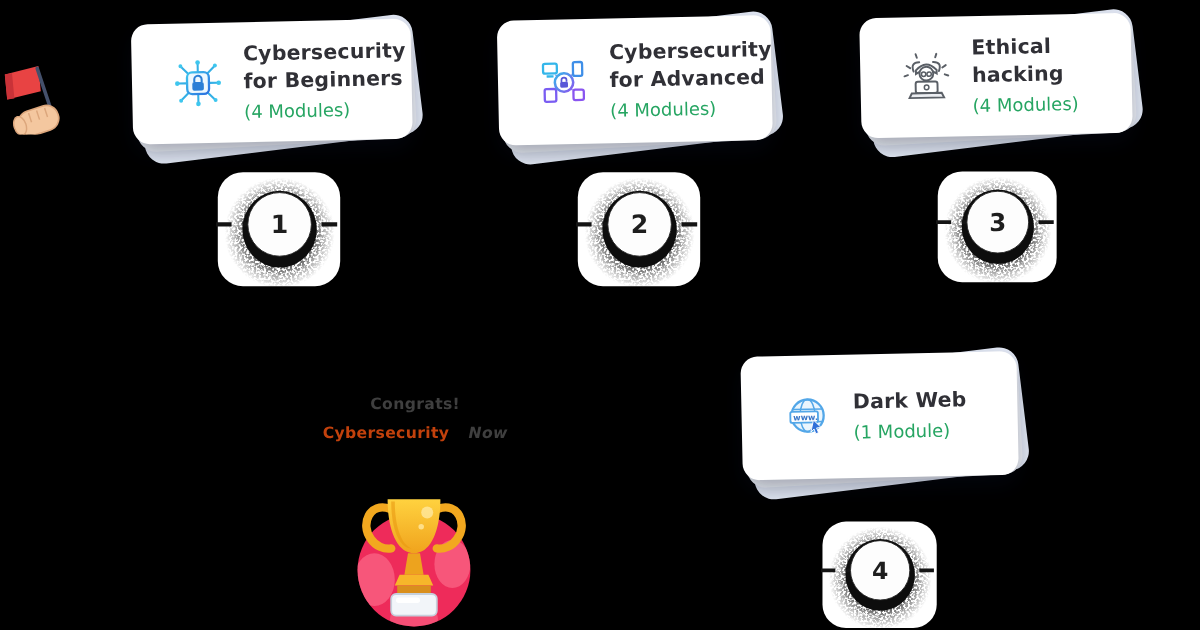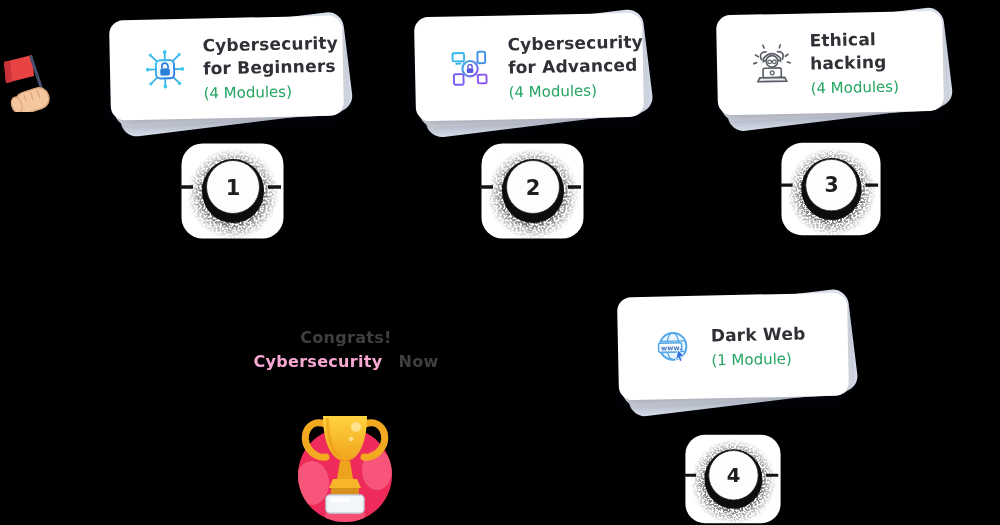--- a/index.html
+++ b/index.html
@@ -20,23 +20,23 @@
   .course-title{font-size:17px;font-weight:700;color:#303036;line-height:1.3;letter-spacing:.2px;}
   .course-modules{font-size:15px;font-weight:500;color:#26a562;margin-top:5px;}
 
   
   .step-tile{position:absolute;cursor:pointer;}
   .step-tile svg{display:block;}
   .step-num{font-size:21px;font-weight:700;fill:#1e1e1e;}
 
   
   .congrats{position:absolute;left:221px;top:326px;width:250px;text-align:center;
-            font-size:16px;font-weight:700;line-height:24px;letter-spacing:.3px;color:#3f3f3f;}
-  .congrats .hl{color:#f9a8d4;}
-  .congrats .suffix{margin-left:16px;}
+            font-size:13px;font-weight:700;line-height:24px;letter-spacing:.3px;color:#3f3f3f;}
+  .congrats .hl{color:#c2410c;}
+  .congrats .suffix{margin-left:16px;font-style:italic;}
 
   .trophy{position:absolute;left:293px;top:408px;width:104px;height:117px;}
   .hand-flag{position:absolute;left:2px;top:52px;width:54px;height:60px;}
 </style>
 </head>
 <body>
 
 <div class="stage">
 
   <svg width="0" height="0" style="position:absolute">

